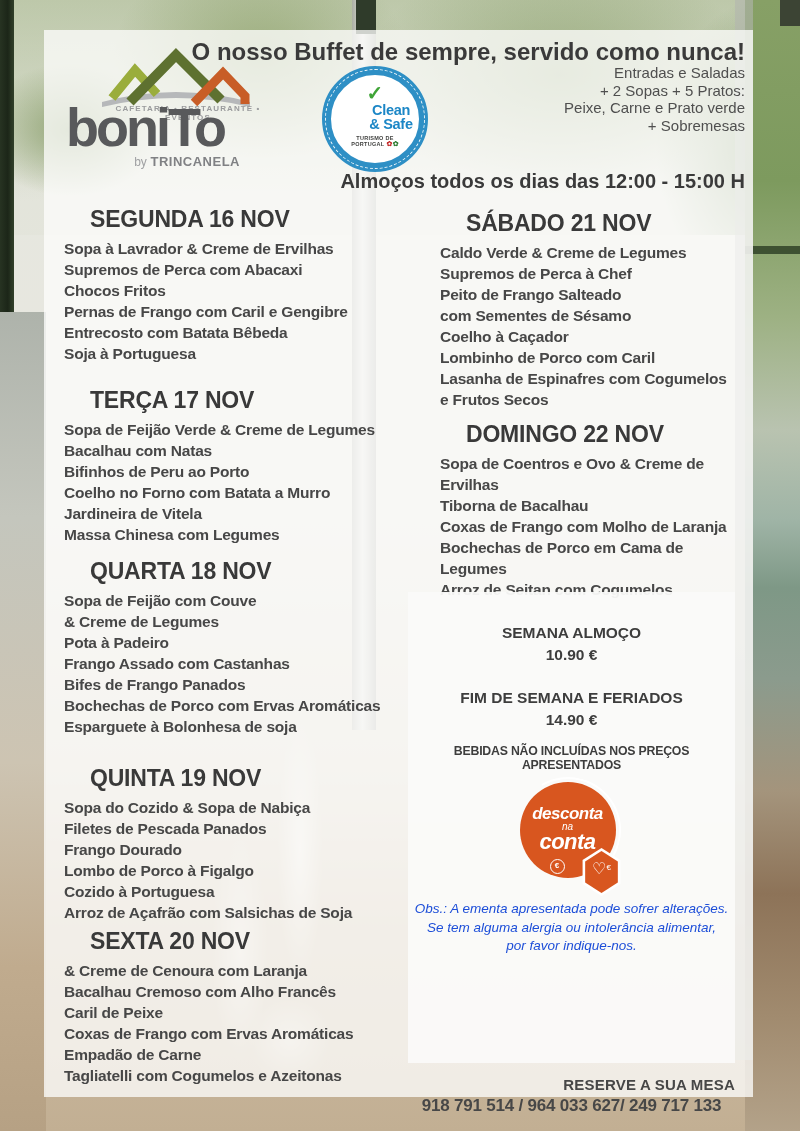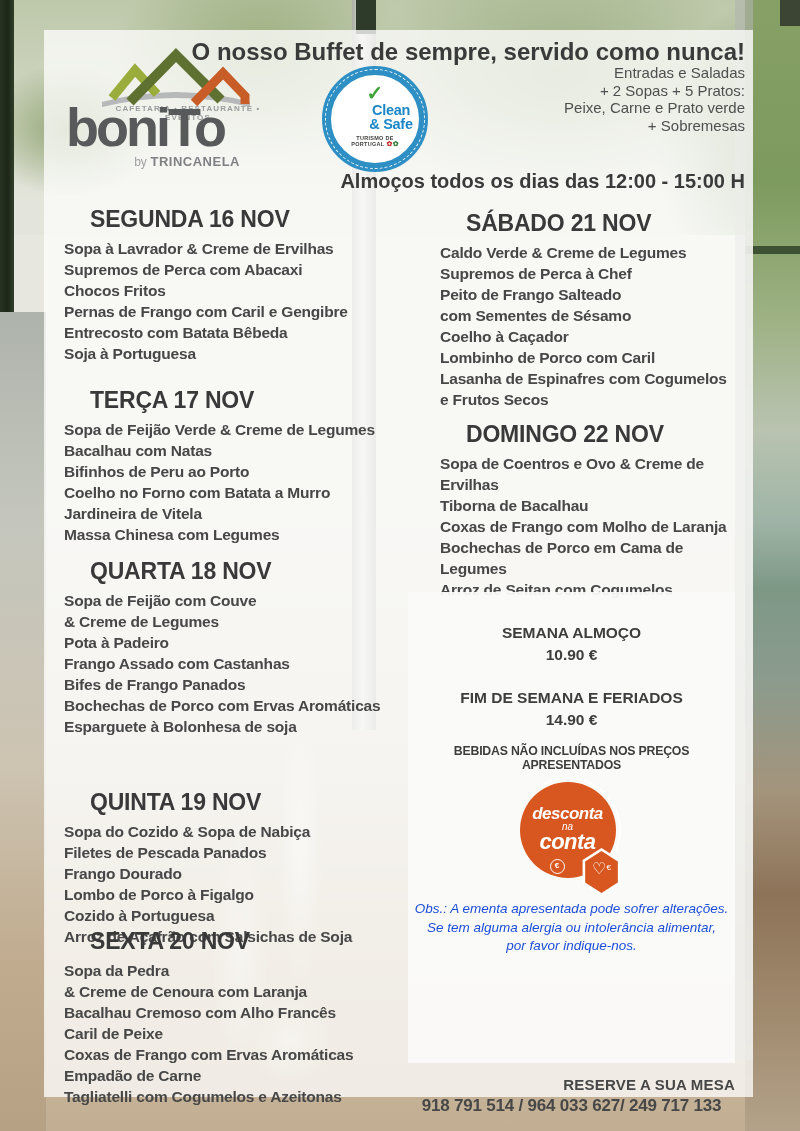--- a/index.html
+++ b/index.html
@@ -172,33 +172,32 @@
     <div class="day-title">QUARTA 18 NOV</div>
     <div class="menu-item">Sopa de Feijão com Couve</div>
     <div class="menu-item">&amp; Creme de Legumes</div>
     <div class="menu-item">Pota à Padeiro</div>
     <div class="menu-item">Frango Assado com Castanhas</div>
     <div class="menu-item">Bifes de Frango Panados</div>
     <div class="menu-item">Bochechas de Porco com Ervas Aromáticas</div>
     <div class="menu-item">Esparguete à Bolonhesa de soja</div>
   </div>
 
-  <div class="day-section" style="left:64px;top:788px;">
+  <div class="day-section" style="left:64px;top:764px;">
     <div class="day-title">QUINTA 19 NOV</div>
     <div class="menu-item">Sopa do Cozido &amp; Sopa de Nabiça</div>
     <div class="menu-item">Filetes de Pescada Panados</div>
     <div class="menu-item">Frango Dourado</div>
     <div class="menu-item">Lombo de Porco à Figalgo</div>
     <div class="menu-item">Cozido à Portuguesa</div>
     <div class="menu-item">Arroz de Açafrão com Salsichas de Soja</div>
   </div>
 
   <div class="day-section" style="left:64px;top:927px;">
     <div class="day-title">SEXTA 20 NOV</div>
-    <div class="menu-item">Sopa da Pedra</div>
     <div class="menu-item">&amp; Creme de Cenoura com Laranja</div>
     <div class="menu-item">Bacalhau Cremoso com Alho Francês</div>
     <div class="menu-item">Caril de Peixe</div>
     <div class="menu-item">Coxas de Frango com Ervas Aromáticas</div>
     <div class="menu-item">Empadão de Carne</div>
     <div class="menu-item">Tagliatelli com Cogumelos e Azeitonas</div>
   </div>
 
   <div class="day-section" style="left:440px;top:209px;width:310px;">
     <div class="day-title">SÁBADO 21 NOV</div>

